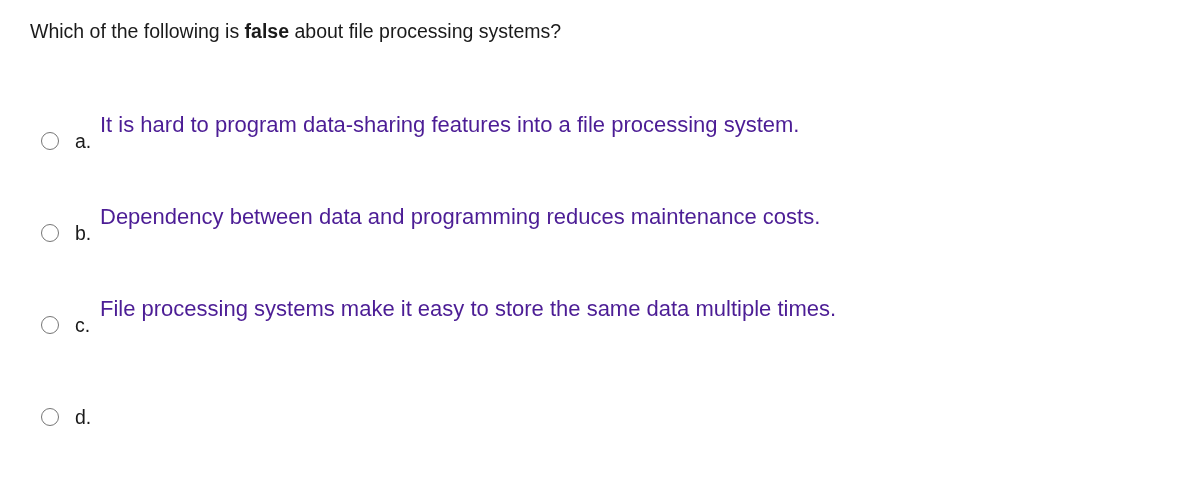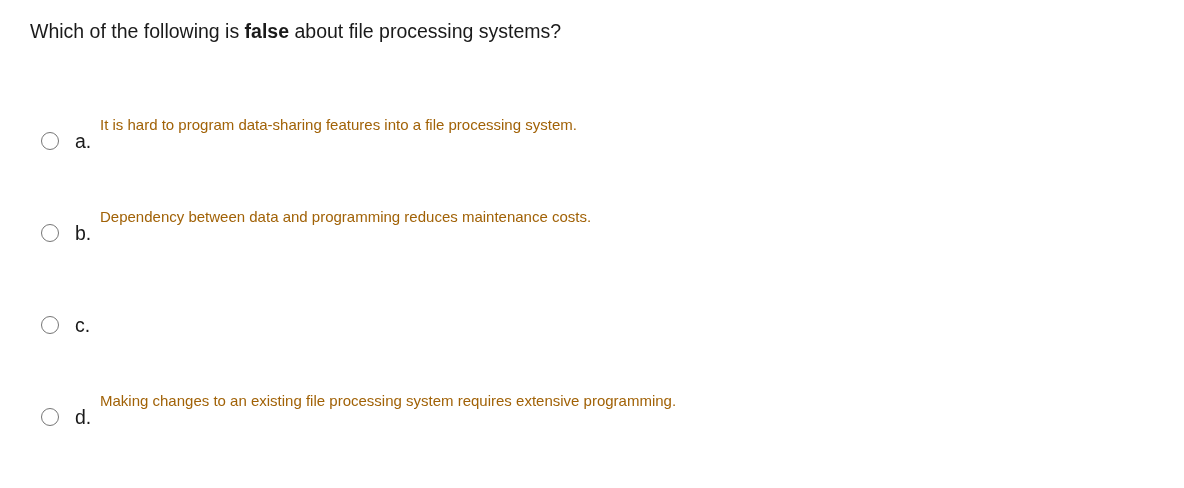--- a/index.html
+++ b/index.html
@@ -74,23 +74,23 @@
     font-size: 19.5px;
     line-height: 26px;
     color: #1a1a1a;
     white-space: nowrap;
   }
 
   .answer-text {
     position: absolute;
     left: 100px;
     top: 8px;
-    font-size: 15px;
+    font-size: 22px;
     line-height: 26px;
-    color: #a16207;
+    color: #4c1d95;
     white-space: nowrap;
   }
 </style>
 </head>
 <body>
 
 <div class="quiz">
 
   <div class="question-text">
     <span>Which of the following is </span><span class="em">false</span><span> about file processing systems?</span>
@@ -112,24 +112,24 @@
       </span>
       <span class="answer-letter">b.</span>
       <span class="answer-text">Dependency between data and programming reduces maintenance costs.</span>
     </div>
 
     <div class="answer-row">
       <span class="radio-cell">
         <span class="radio-mark"></span>
       </span>
       <span class="answer-letter">c.</span>
+      <span class="answer-text">File processing systems make it easy to store the same data multiple times.</span>
     </div>
 
     <div class="answer-row">
       <span class="radio-cell">
         <span class="radio-mark"></span>
       </span>
       <span class="answer-letter">d.</span>
-      <span class="answer-text">Making changes to an existing file processing system requires extensive programming.</span>
     </div>
 
   </div>
 </div>
 
 </body></html>

